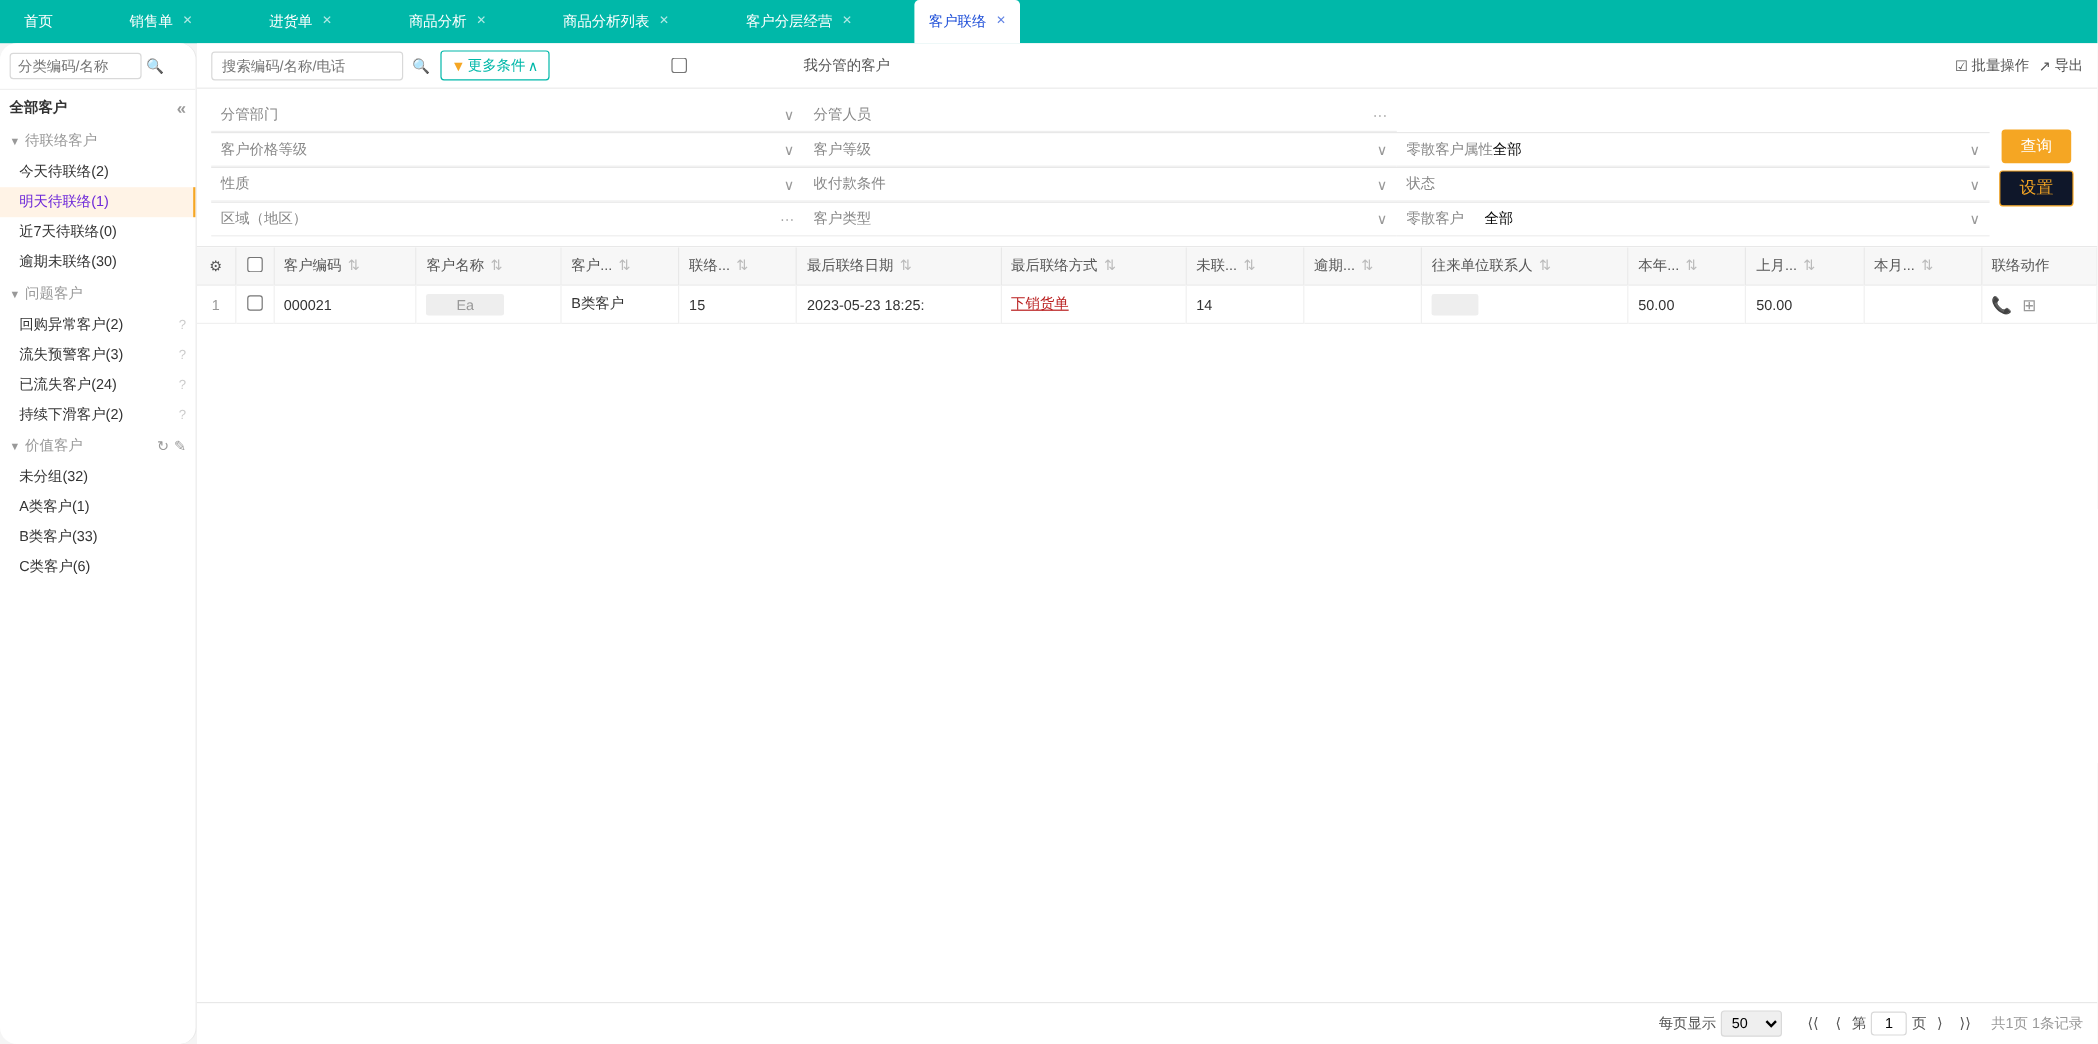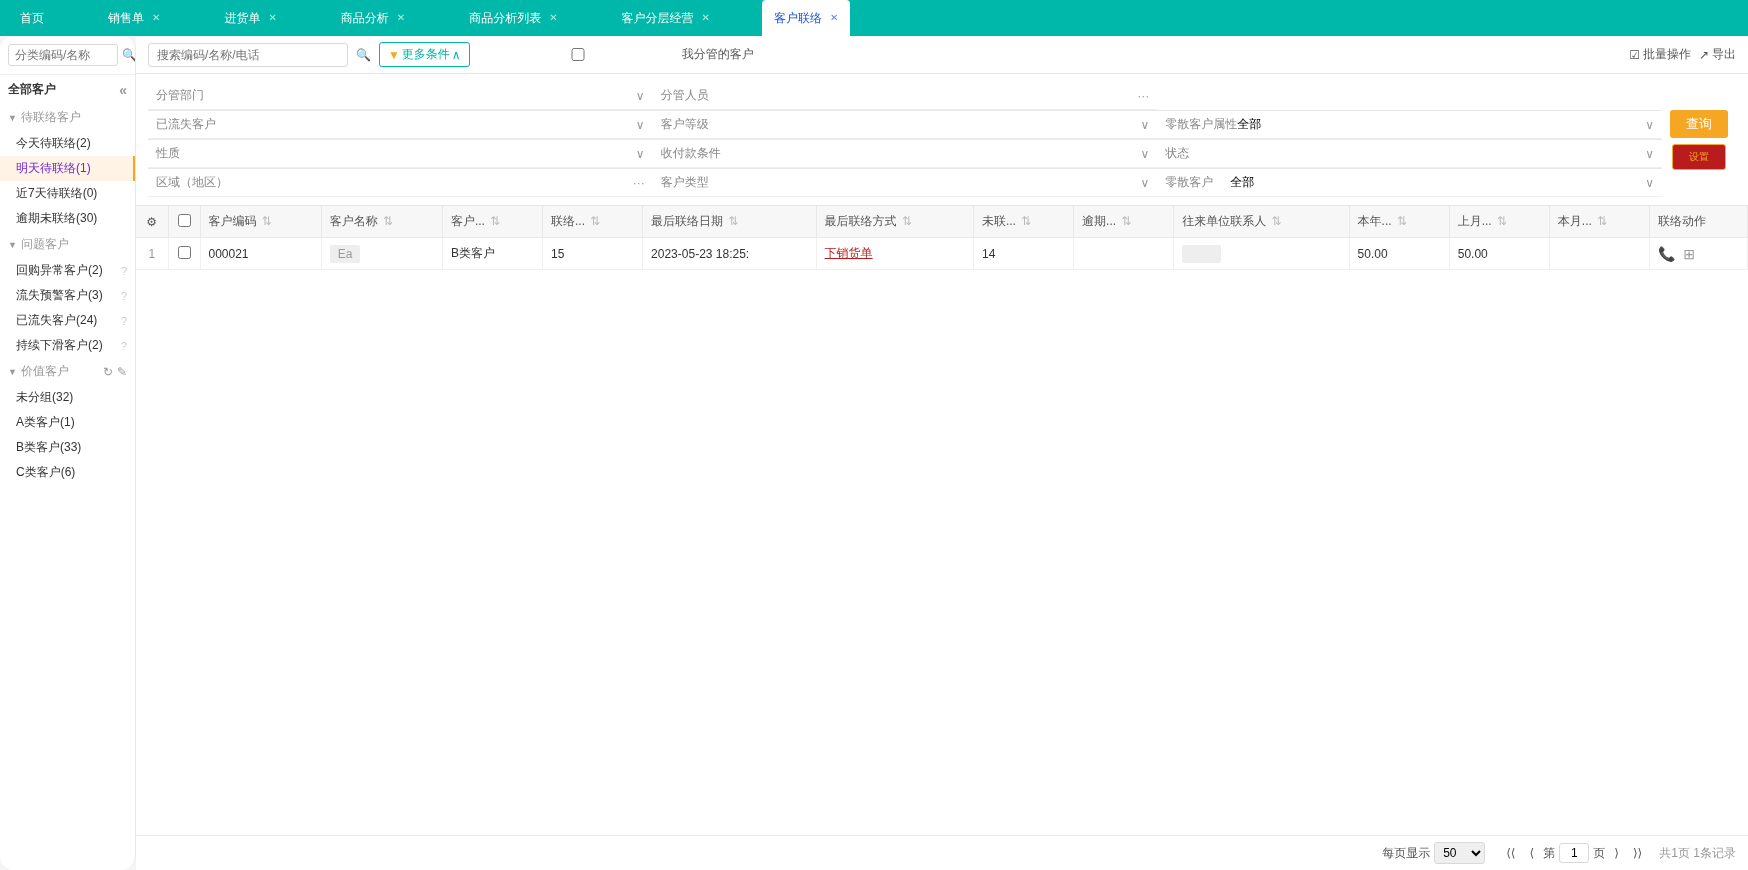--- a/index.html
+++ b/index.html
@@ -8,21 +8,21 @@
     
     .top-nav { background: #00b8a9; display: flex; align-items: center; height: 36px; padding: 0 8px; gap: 40px; }
     .top-nav .nav-item { color: #fff; padding: 0 12px; height: 36px; line-height: 36px; cursor: pointer; white-space: nowrap; display: flex; align-items: center; gap: 4px; }
     .top-nav .nav-item.active { background: #fff; color: #1d4ed8; border-radius: 4px 4px 0 0; }
     .top-nav .nav-item .close-btn { font-size: 10px; margin-left: 4px; opacity: 0.7; }
 
     
     .main-layout { display: flex; height: calc(100vh - 36px); }
 
     
-    .sidebar { width: 136px; background: #fff; border-right: 1px solid #e8e8e8; overflow-y: auto; flex-shrink: 0; border-radius: 14px; }
+    .sidebar { width: 164px; background: #fff; border-right: 1px solid #e8e8e8; overflow-y: auto; flex-shrink: 0; border-radius: 14px; }
     .sidebar-search { padding: 8px; border-bottom: 1px solid #f0f0f0; display: flex; align-items: center; gap: 4px; }
     .sidebar-search input { border: 1px solid #d9d9d9; border-radius: 3px; padding: 3px 6px; width: 110px; outline: none; }
     .sidebar-search .search-icon-btn { cursor: pointer; color: #999; }
     .sidebar-all { display: flex; align-items: center; justify-content: space-between; padding: 6px 8px; color: #333; font-weight: bold; cursor: pointer; }
     .sidebar-all .collapse-icon { color: #999; font-size: 14px; }
     .sidebar-group-title { padding: 5px 8px; color: #999; font-size: 11px; display: flex; align-items: center; gap: 4px; }
     .sidebar-group-title::before { content: '▼'; font-size: 9px; }
     .sidebar-item { padding: 4px 8px 4px 16px; cursor: pointer; color: #333; display: flex; align-items: center; justify-content: space-between; }
     .sidebar-item.active { background: #fff3e6; color: #6d28d9; border-right: 2px solid #f5a623; }
     .sidebar-item .help-icon { color: #ccc; font-size: 11px; }
@@ -47,21 +47,21 @@
 
     
     .adv-filter { background: #fff; padding: 8px 12px; border-bottom: 1px solid #e8e8e8; }
     .filter-input { flex: 1; border: none; outline: none; color: #333; padding: 2px 4px; }
     .adv-filter-cell { display: flex; align-items: center; border-bottom: 1px solid #eee; padding: 5px 8px; }
     .adv-filter-cell .lbl { color: #888; min-width: 65px; flex-shrink: 0; }
     .adv-filter-cell .val { flex: 1; cursor: pointer; display: flex; align-items: center; justify-content: space-between; }
     .adv-filter-cell .val .arrow { color: #999; margin-left: 4px; }
     .adv-filter-cell input { border: none; outline: none; width: 100%; }
     .query-btn { background: #f5a623; color: #fff; border: none; border-radius: 3px; padding: 5px 16px; cursor: pointer; font-size: 13px; }
-    .set-btn { background: #b91c1c; color: #f5a623; border: 1px solid #f5a623; border-radius: 3px; padding: 5px 16px; cursor: pointer; font-size: 10px; margin-top: 4px; }
+    .set-btn { background: #0f172a; color: #f5a623; border: 1px solid #f5a623; border-radius: 3px; padding: 5px 16px; cursor: pointer; font-size: 14px; margin-top: 4px; }
     .adv-filter-actions { display: flex; flex-direction: column; align-items: center; justify-content: center; padding: 0 8px; }
 
     
     .table-container { flex: 1; overflow: auto; background: #fff; margin: 0; }
     table { width: 100%; border-collapse: collapse; min-width: 1400px; }
     thead tr { background: #f7f7f7; border-bottom: 1px solid #e8e8e8; }
     thead th { padding: 7px 8px; color: #555; font-weight: normal; text-align: left; border-right: 1px solid #e8e8e8; white-space: nowrap; position: relative; }
     thead th .sort-icon { color: #bbb; margin-left: 2px; cursor: pointer; }
     tbody tr { border-bottom: 1px solid #f0f0f0; }
     tbody td { padding: 7px 8px; color: #333; border-right: 1px solid #f0f0f0; white-space: nowrap; }
@@ -182,21 +182,21 @@
       <span>B类客户(33)</span>
     </div>
     <div class="sidebar-item">
       <span>C类客户(6)</span>
     </div>
   </div>
 
   <div class="content-area">
 
     <div class="filter-bar">
-      <input type="text" style="width: 200px;" placeholder="搜索编码/名称/电话">
+      <input type="text" style="width: 160px;" placeholder="搜索编码/名称/电话">
       <span class="search-btn">🔍</span>
       <div class="more-filter-btn">
         <span style="color:#f5a623;">▼</span>
         <span>更多条件</span>
         <span>∧</span>
       </div>
       <div class="my-customers">
         <input type="checkbox" style="">
         <span>我分管的客户</span>
       </div>
@@ -228,21 +228,21 @@
               <span class="lbl">分管人员</span>
               <div class="val">
                 <span></span>
                 <span class="arrow">···</span>
               </div>
             </div>
           </div>
 
           <div style="display:grid; grid-template-columns: repeat(3,1fr); border-bottom: 1px solid #e8e8e8;">
             <div class="adv-filter-cell">
-              <span class="lbl">已流失客户</span>
+              <span class="lbl">客户价格等级</span>
               <div class="val">
                 <span></span>
                 <span class="arrow">∨</span>
               </div>
             </div>
             <div class="adv-filter-cell">
               <span class="lbl">客户等级</span>
               <div class="val">
                 <span></span>
                 <span class="arrow">∨</span>
@@ -332,21 +332,21 @@
             <th>上月... <span class="sort-icon">⇅</span></th>
             <th>本月... <span class="sort-icon">⇅</span></th>
             <th>联络动作</th>
           </tr>
         </thead>
         <tbody id="table-body">
         <tr>
       <td class="row-num">1</td>
       <td style="text-align:center;"><input type="checkbox" style=""></td>
       <td>000021</td>
-      <td><span style="background:#eee;color:#999;padding:2px 8px;border-radius:2px;">Ea</span></td>
+      <td><span style="background:#eee;color:#999;padding:2px 25px;border-radius:2px;">Ea</span></td>
       <td>B类客户</td>
       <td>15</td>
       <td>2023-05-23 18:25:</td>
       <td><span class="link-text">下销货单</span></td>
       <td>14</td>
       <td></td>
       <td><span style="background:#eee;color:#999;padding:2px 6px;border-radius:2px;">&nbsp;&nbsp;&nbsp;&nbsp;&nbsp;&nbsp;&nbsp;&nbsp;</span></td>
       <td>50.00</td>
       <td>50.00</td>
       <td></td>

